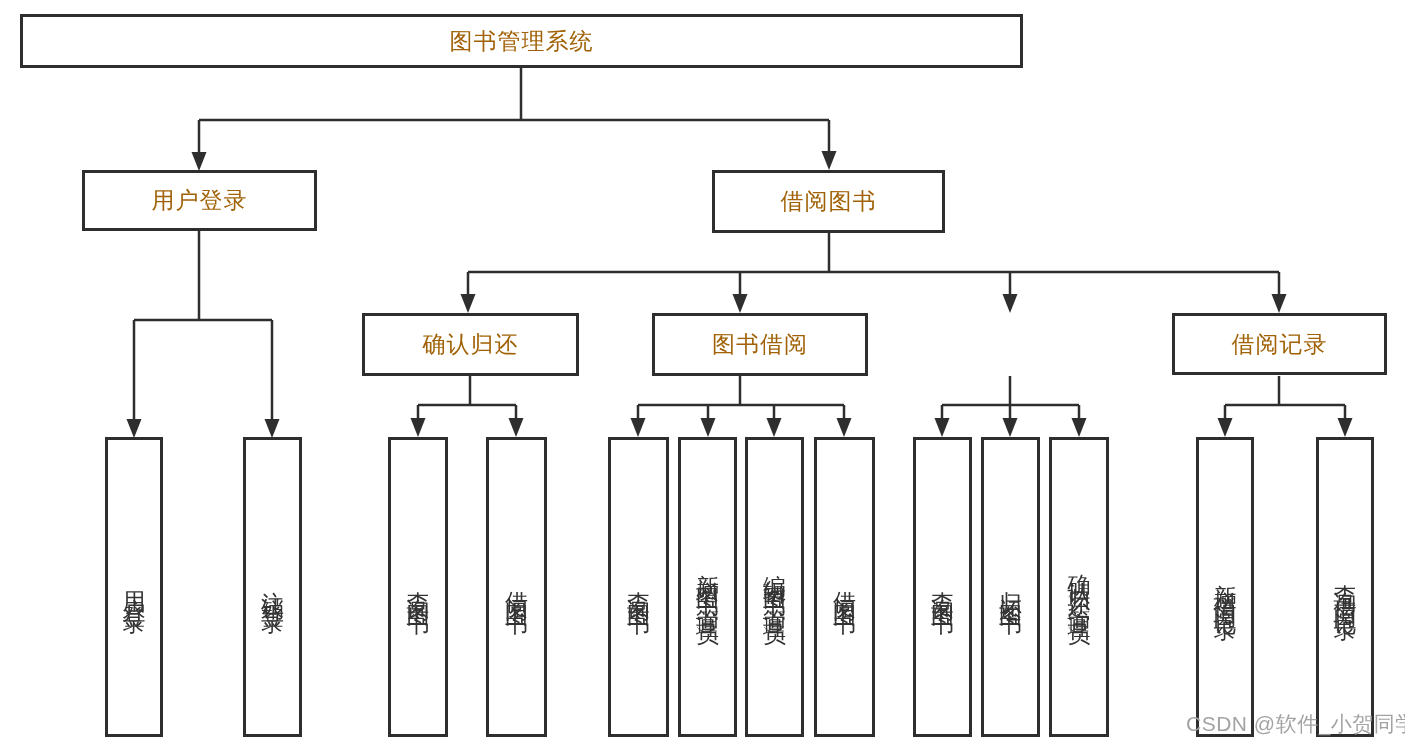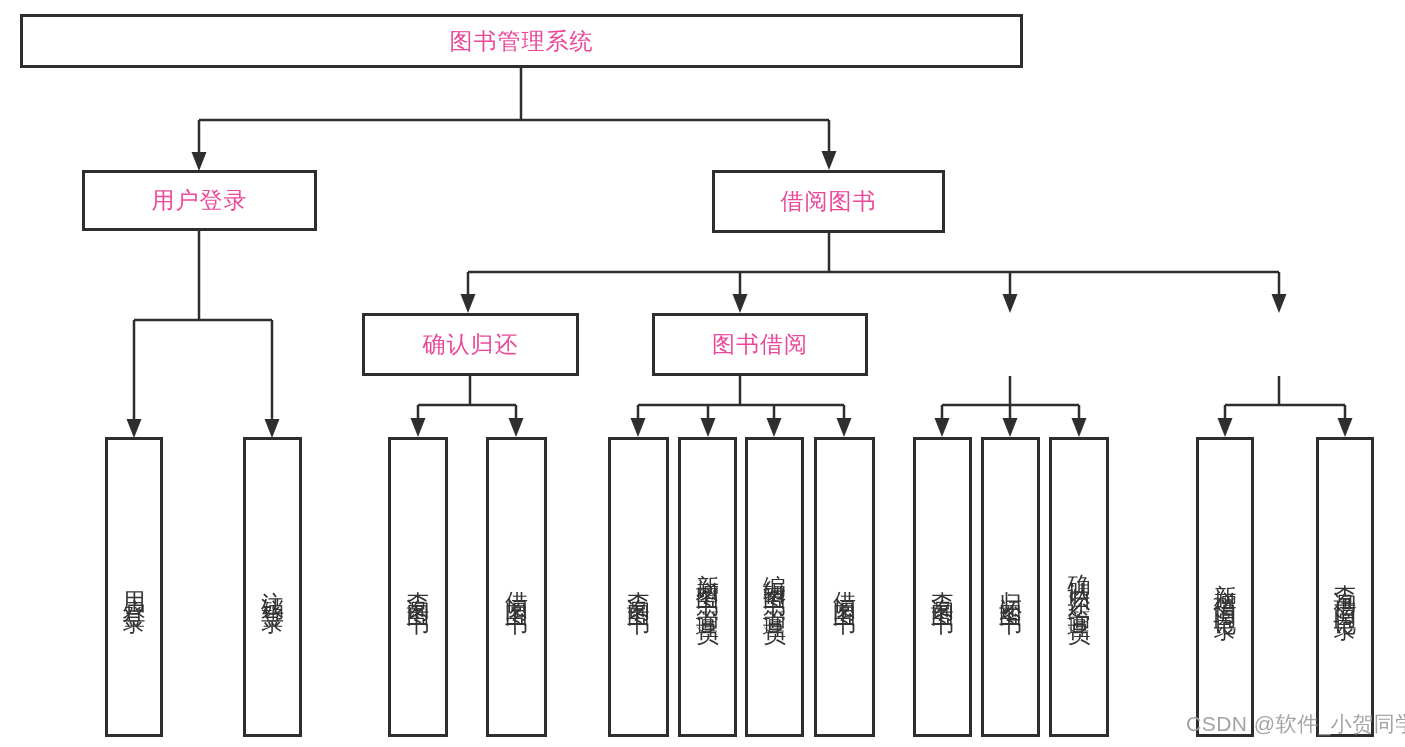--- a/index.html
+++ b/index.html
@@ -20,21 +20,21 @@
     display: flex;
     align-items: center;
     justify-content: center;
     z-index: 2;
     color: #333333;
   }
   .hlabel {
     font-size: 23px;
     letter-spacing: 1px;
     white-space: nowrap;
-    color: #ec4899;
+    color: #a16207;
   }
   .vbox { border-width: 3px; }
   .vlabel {
     writing-mode: vertical-rl;
     text-orientation: mixed;
     font-size: 23px;
     letter-spacing: 7px;
     line-height: 1;
     color: #333333;
     white-space: nowrap;
@@ -96,20 +96,23 @@
   <div class="box" style="left:712px; top:170px; width:233px; height:63px;">
     <span class="hlabel">借阅图书</span>
   </div>
 
   <div class="box" style="left:362px; top:313px; width:217px; height:63px;">
     <span class="hlabel">确认归还</span>
   </div>
   <div class="box" style="left:632px; top:313px; width:216px; height:63px;margin-left:20px;">
     <span class="hlabel">图书借阅</span>
   </div>
+  <div class="box" style="left:1172px; top:313px; width:215px; height:62px;">
+    <span class="hlabel">借阅记录</span>
+  </div>
 
   <div class="box vbox" style="left:105px; top:437px; width:58px; height:300px;">
     <span class="vlabel">用户登录</span>
   </div>
   <div class="box vbox" style="left:243px; top:437px; width:59px; height:300px;">
     <span class="vlabel">注销登录</span>
   </div>
 
   <div class="box vbox" style="left:388px; top:437px; width:60px; height:300px;">
     <span class="vlabel">查询图书</span>

